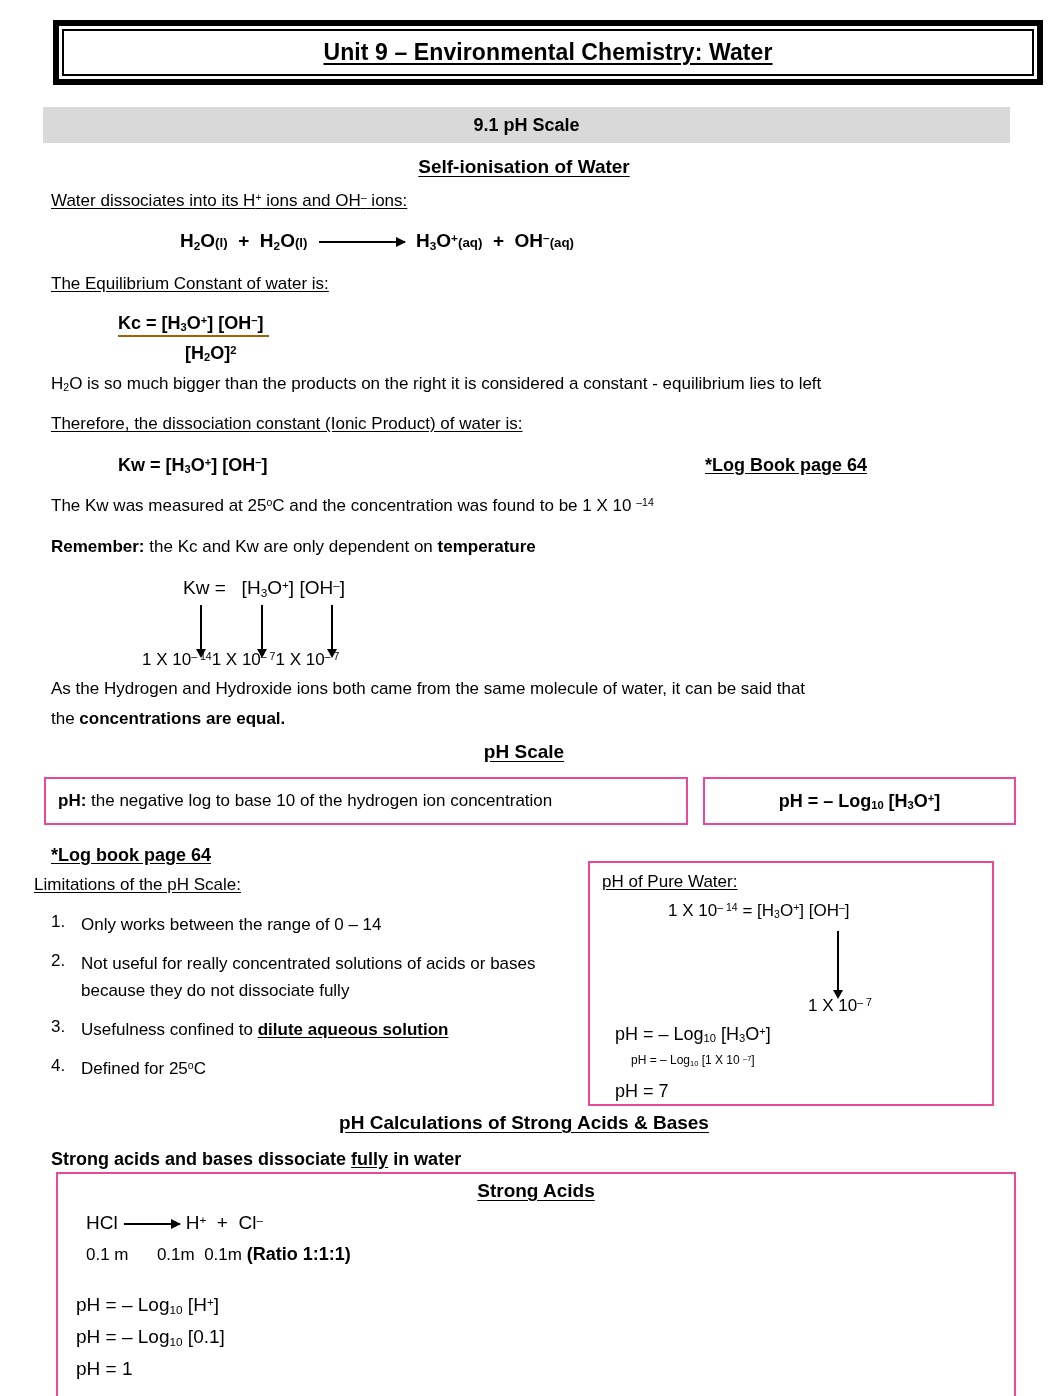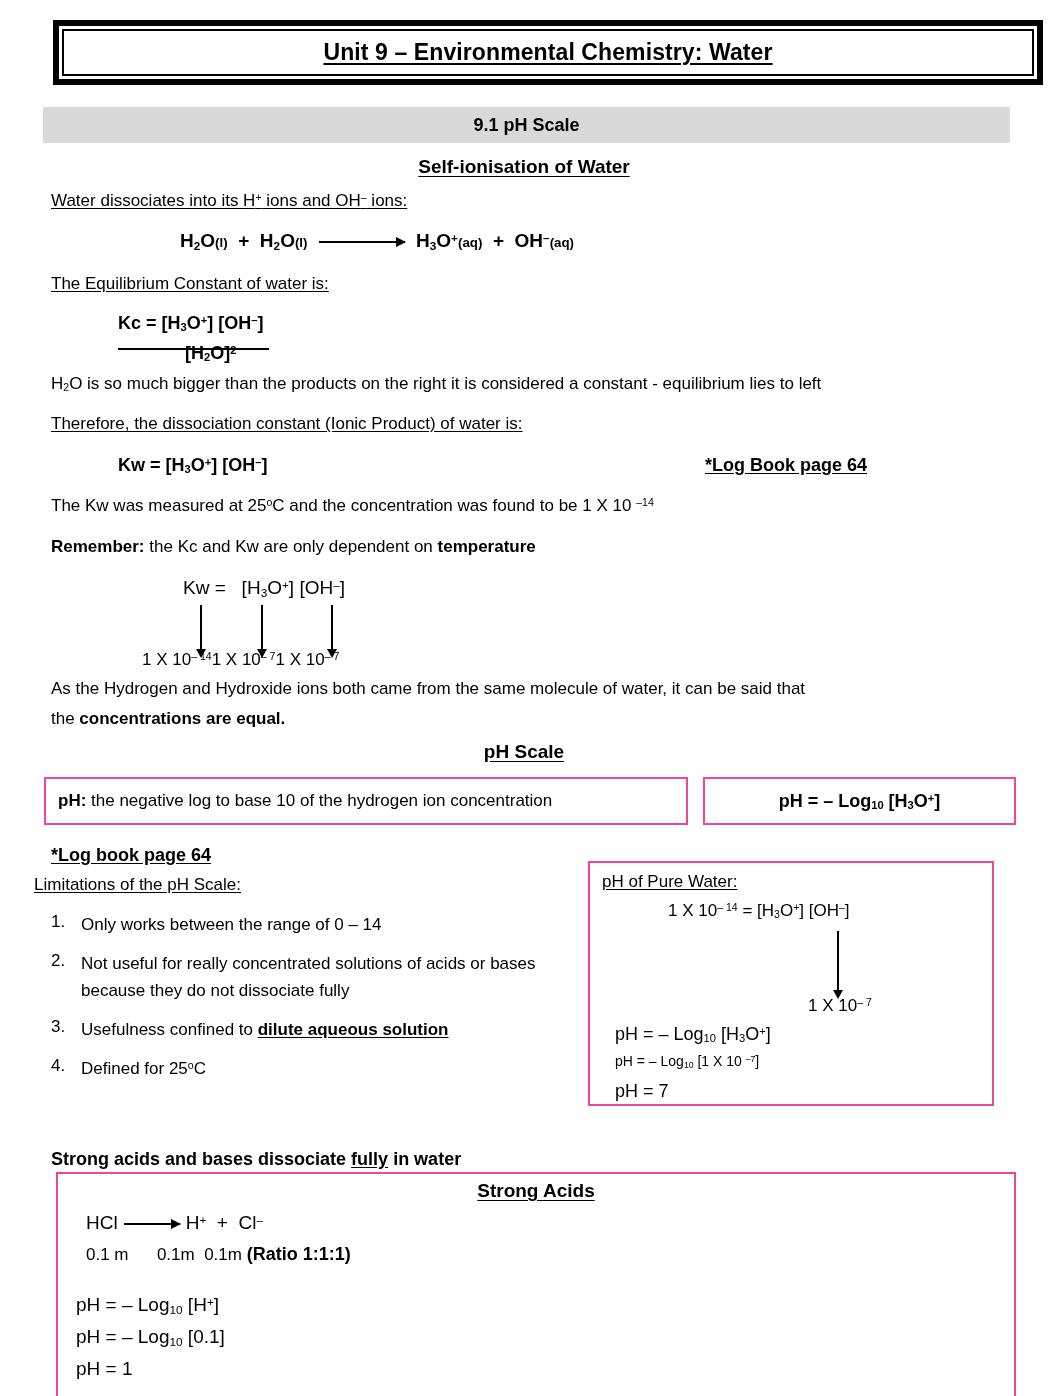--- a/index.html
+++ b/index.html
@@ -139,21 +139,21 @@
     &nbsp;<span>+</span>&nbsp;
     <span>H</span><sub>2</sub><span>O</span><span class="sm" style="font-weight:bold;">(l)</span>
     <span class="rxn-arrow"></span>
     <span>H</span><sub>3</sub><span>O</span><sup>+</sup><span class="sm" style="font-weight:bold;">(aq)</span>
     &nbsp;<span>+</span>&nbsp;
     <span>OH</span><sup>–</sup><span class="sm" style="font-weight:bold;">(aq)</span>
   </div>
 
   <div class="abs body-t ul" style="left:51px; top:273px;">The Equilibrium Constant of water is:</div>
 
-  <div class="abs eqn" style="left:118px; top:313px; border-bottom:2px solid #000000; padding-bottom:14px;">
+  <div class="abs eqn" style="left:118px; top:313px; border-bottom:2px solid #a16207; padding-bottom:1px;">
     Kc&nbsp;=&nbsp;[H<sub>3</sub>O<sup>+</sup>]&nbsp;[OH<sup>–</sup>]&nbsp;
   </div>
   <div class="abs eqn" style="left:185px; top:343px;">
     [H<sub>2</sub>O]<sup>2</sup>
   </div>
 
   <div class="abs body-t" style="left:51px; top:373px; width:965px;">
     H<sub>2</sub>O is so much bigger than the products on the right it is considered a constant - equilibrium lies to left
   </div>
 
@@ -233,26 +233,27 @@
 
     <div class="v-arrow" style="left:247px; top:68px; height:60px;"></div>
 
     <div class="abs eqn-l" style="left:218px; top:133px; font-size:17px;text-align:right;">
       <span>1 X 10</span><sup>– 7</sup>
     </div>
 
     <div class="abs eqn-l" style="left:25px; top:161px; font-size:18px;">
       pH = – Log<sub>10</sub> [H<sub>3</sub>O<sup>+</sup>]
     </div>
-    <div class="abs eqn-l" style="left:25px; top:190px; font-size:14px;text-align:center;">
+    <div class="abs eqn-l" style="left:41px; top:190px; font-size:12px;text-align:center;">
       pH = – Log<sub>10</sub> [1 X 10 <sup>–7</sup>]
     </div>
     <div class="abs eqn-l" style="left:25px; top:218px; font-size:18px;">pH = 7</div>
   </div>
 
+  <div class="abs ctr-head" style="left:0; top:1112px;">pH Calculations of Strong Acids &amp; Bases</div>
 
   <div class="abs body-t b" style="left:51px; top:1147px; font-size:18px;">
     <span>Strong acids and bases dissociate </span><span class="ul">fully</span><span> in water</span>
   </div>
 
   <div class="box" style="left:56px; top:1172px; width:960px; height:224px; border-bottom:none;">
     <div class="abs ctr-head" style="left:0; top:6px; width:100%;">Strong Acids</div>
 
     <div class="abs eqn-l" style="left:28px; top:38px; font-size:19px;">
       <span>HCl</span><span class="rxn-arrow short"></span><span>H</span><sup>+</sup>&nbsp;&nbsp;<span>+</span>&nbsp;&nbsp;<span>Cl</span><sup>–</sup>

